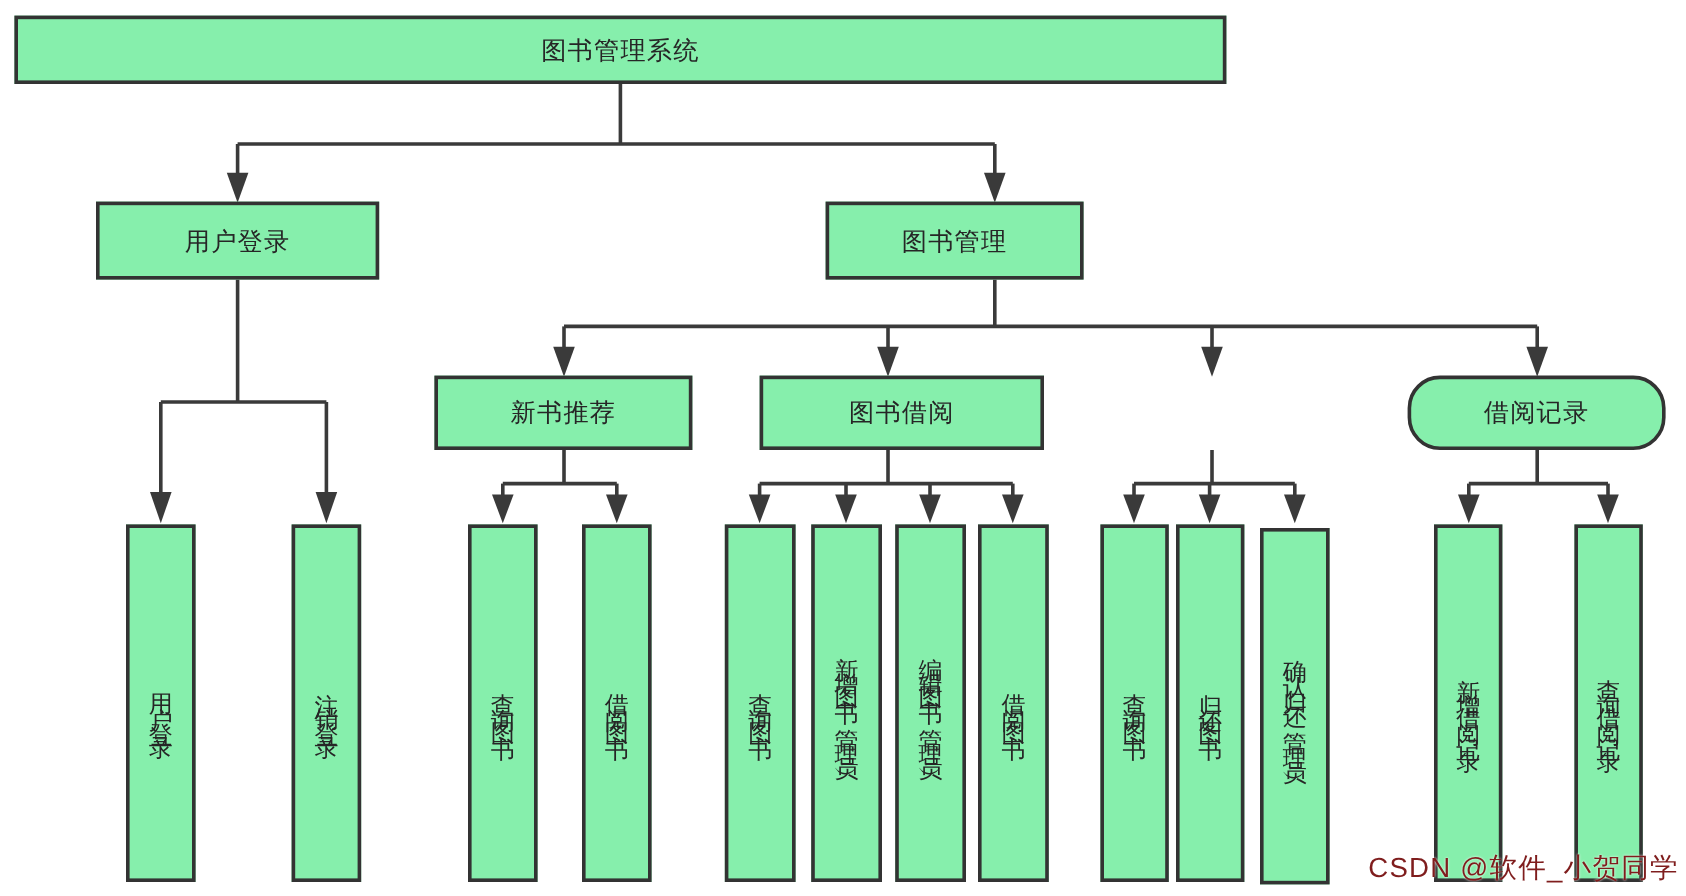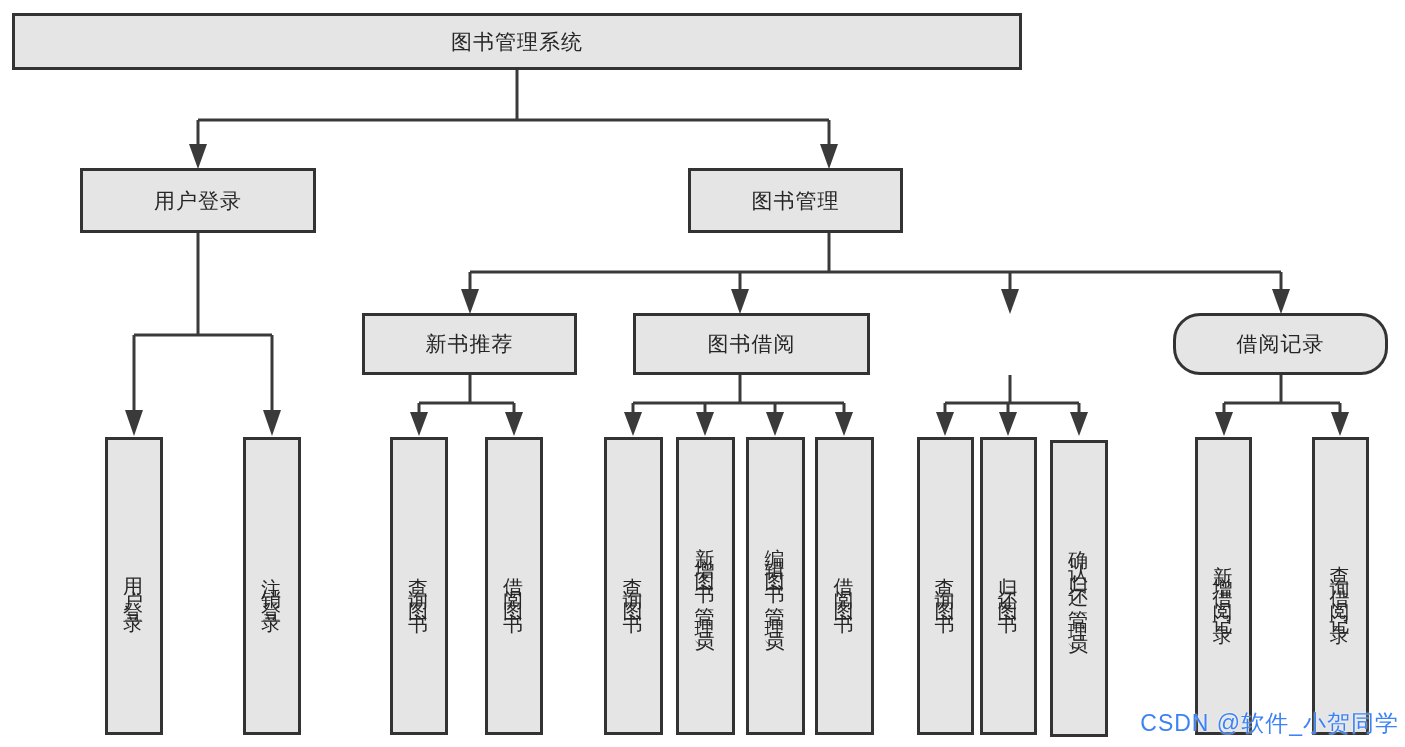--- a/index.html
+++ b/index.html
@@ -8,40 +8,40 @@
     width:1405px;height:747px;
     background:#ffffff;
     font-family:"Liberation Sans","DejaVu Sans",sans-serif;
     overflow:hidden;
   }
   #wires{position:absolute;left:0;top:0;width:1405px;height:747px;z-index:1;}
   .box{
     position:absolute;
     box-sizing:border-box;
     border:3px solid #333333;
-    background:#e5e5e5;
+    background:#86efac;
     display:flex;align-items:center;justify-content:center;
     color:#262626;
     z-index:2;
   }
   .h-label{font-size:21px;letter-spacing:1px;white-space:nowrap;}
   .leaf{align-items:center;justify-content:center;}
   .leaf .v-label{
     writing-mode:vertical-rl;
     text-orientation:mixed;
     font-size:20px;
     letter-spacing:12px;
     color:#262626;
     white-space:nowrap;
   }
   #watermark{
     position:absolute;
     right:6px;bottom:8px;
     font-size:23px;
-    color:#3b82f6;
+    color:#7f1d1d;
     text-shadow:0 0 2px #ffffff;
     z-index:5;
     white-space:nowrap;
     letter-spacing:1px;
     margin-left:44px;
   }
   path,line{stroke:#3a3a3a;stroke-width:3;fill:none;}
   polygon{fill:#3a3a3a;stroke:none;}
 </style>
 </head>

